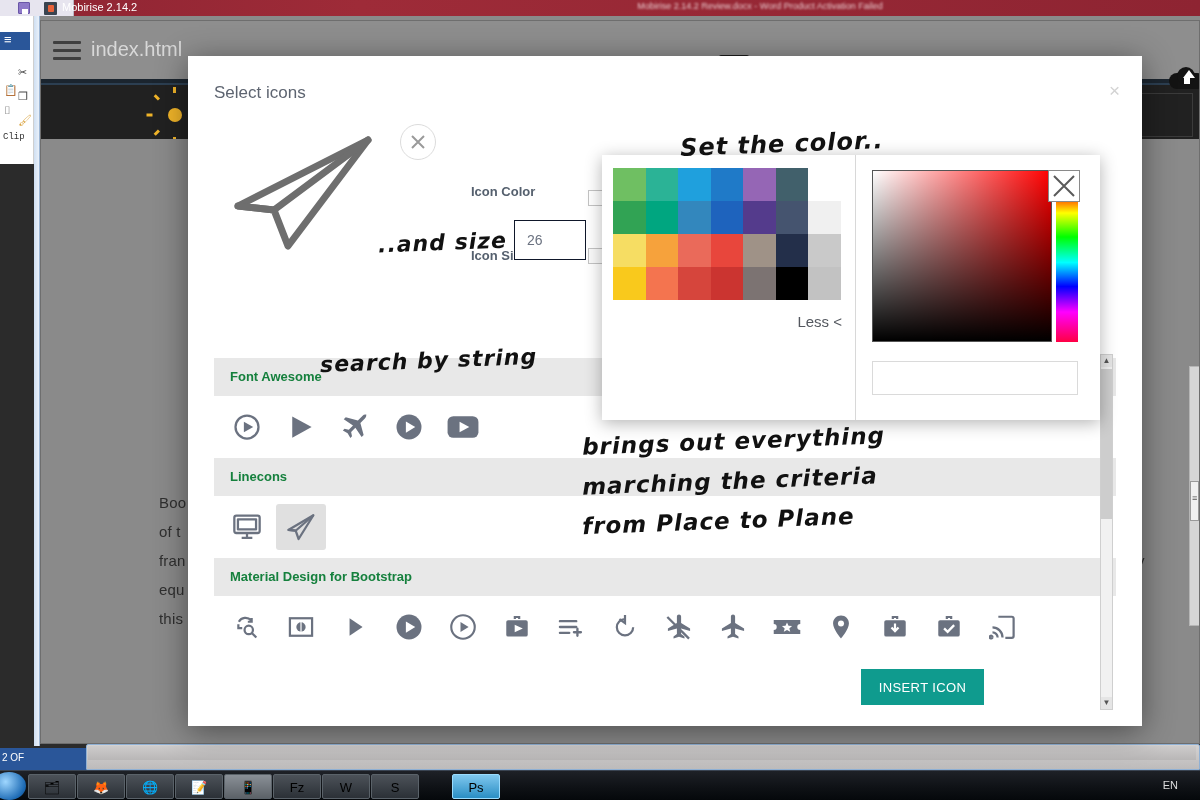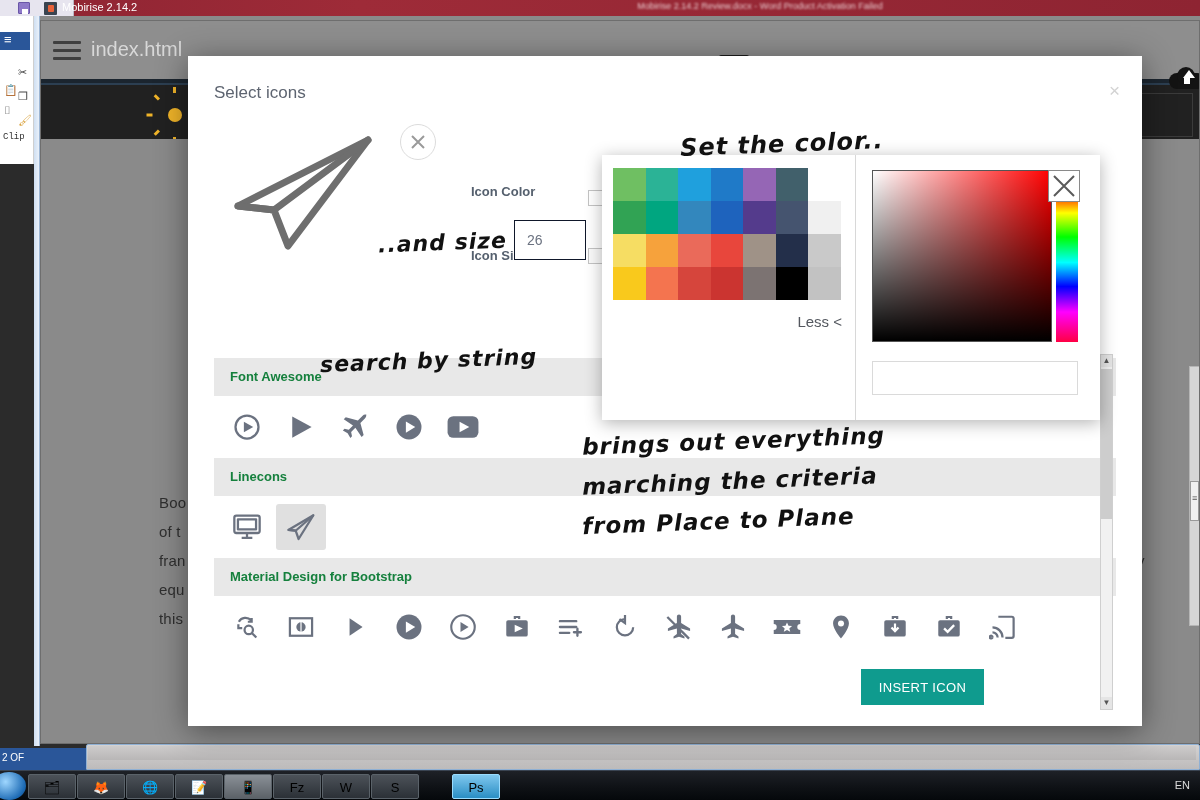--- a/index.html
+++ b/index.html
@@ -417,21 +417,21 @@
   }
   .tb-item.hot {
     background: linear-gradient(to bottom, #7fc7ee, #2a8ec4);
     border-color: #9adcff;
   }
   .tb-glyph {
     position: absolute; left: 50%; top: 50%; transform: translate(-50%,-50%);
     font-size: 13px; line-height: 1;
   }
   #tb-lang {
-    position: absolute; right: 10px; top: 8px; font-size: 11px; color: #dcdcdc; text-align: center;
+    position: absolute; right: 22px; top: 8px; font-size: 11px; color: #dcdcdc; text-align: center;
   }
 </style>
 </head>
 <body>
 
 <div id="word-titlebar">
   <div id="word-qat">
     <div id="word-save-icon"></div>
     <div id="mobirise-taskicon"></div>
   </div>

